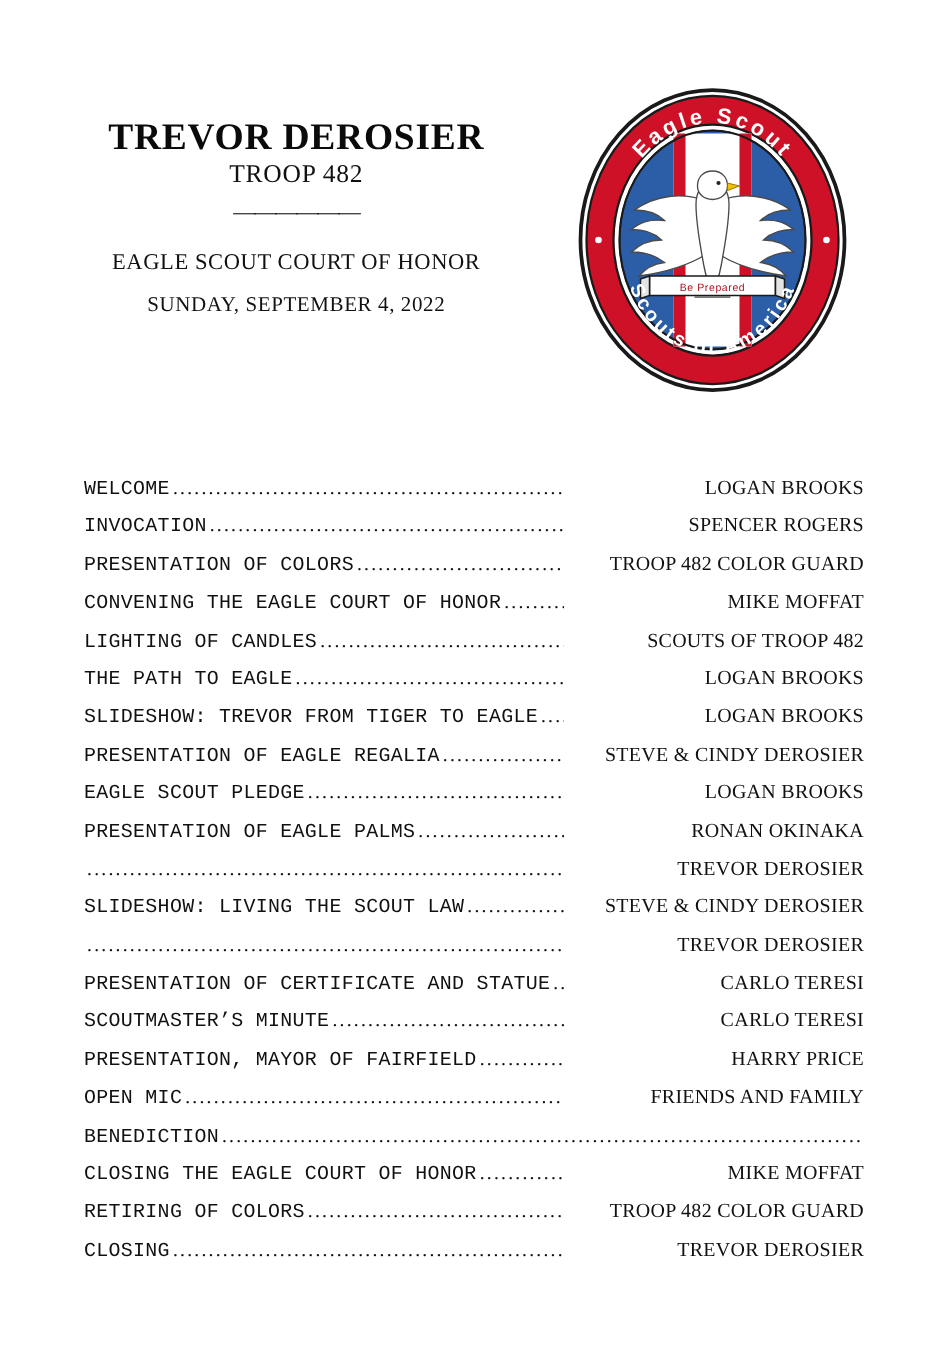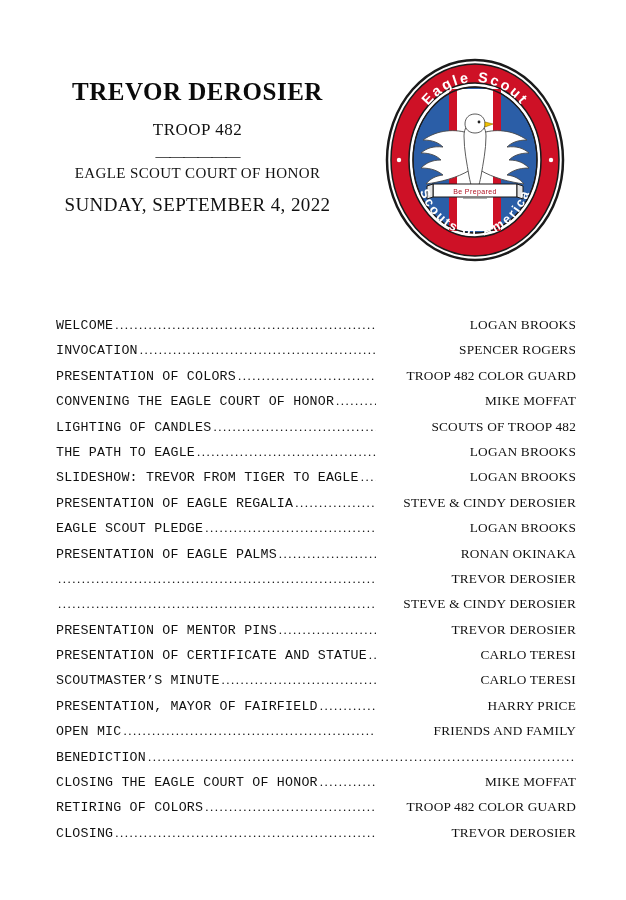--- a/index.html
+++ b/index.html
@@ -37,41 +37,40 @@
   .honoree-name {
     font-family: "Liberation Serif", serif;
     font-size: 25px;
     font-weight: bold;
     letter-spacing: 0.5px;
     text-transform: uppercase;
     color: #0b0b0b;
     line-height: 1.1;
   }
   .troop-line {
-    margin-top: 14px;
     font-size: 17px;
     font-variant: small-caps;
     text-transform: uppercase;
     letter-spacing: 0.5px;
   }
   .divider-dashes {
     margin-top: 8px;
     font-size: 15px;
     letter-spacing: -1px;
     color: #111;
   }
   .coh-line {
-    margin-top: 0;
+    margin-top: 16px;
     font-size: 15px;
     text-transform: uppercase;
     letter-spacing: 0.4px;
   }
   .date-line {
     margin-top: 12px;
-    font-size: 19px;
+    font-size: 14px;
     text-transform: uppercase;
     letter-spacing: 0.4px;
   }
 
   
   .emblem {
     position: absolute;
     left: 385px;
     top: 58px;
     width: 180px;
@@ -246,25 +245,25 @@
       <div class="prog-row">
         <span class="prog-item">Presentation of Eagle Palms</span>
         <span class="prog-dots">......................................................................................................</span>
         <span class="prog-person">Ronan Okinaka</span>
       </div>
       <div class="prog-row">
         <span class="prog-dots">......................................................................................................</span>
         <span class="prog-person">Trevor DeRosier</span>
       </div>
       <div class="prog-row">
+        <span class="prog-item">Slideshow: Living the Scout Law</span>
         <span class="prog-dots">......................................................................................................</span>
         <span class="prog-person">Steve &amp; Cindy DeRosier</span>
       </div>
       <div class="prog-row">
-        <span class="prog-item">Presentation of Mentor Pins</span>
         <span class="prog-dots">......................................................................................................</span>
         <span class="prog-person">Trevor DeRosier</span>
       </div>
       <div class="prog-row">
         <span class="prog-item">Presentation of Certificate and Statue</span>
         <span class="prog-dots">......................................................................................................</span>
         <span class="prog-person">Carlo Teresi</span>
       </div>
       <div class="prog-row">
         <span class="prog-item">Scoutmaster’s Minute</span>

